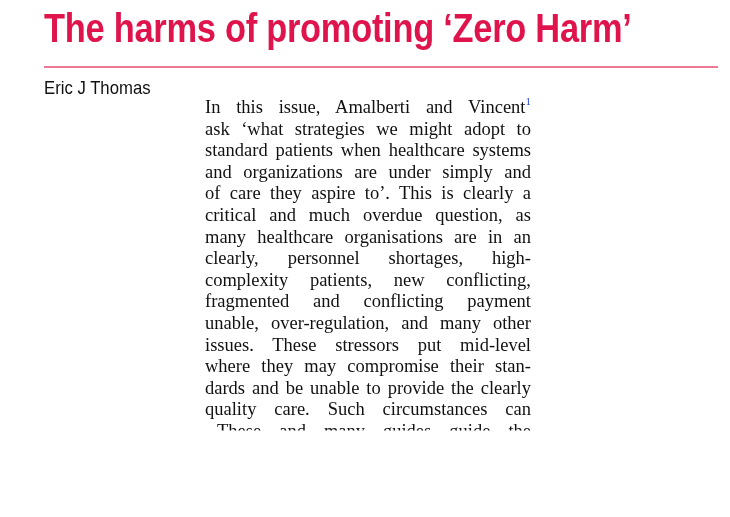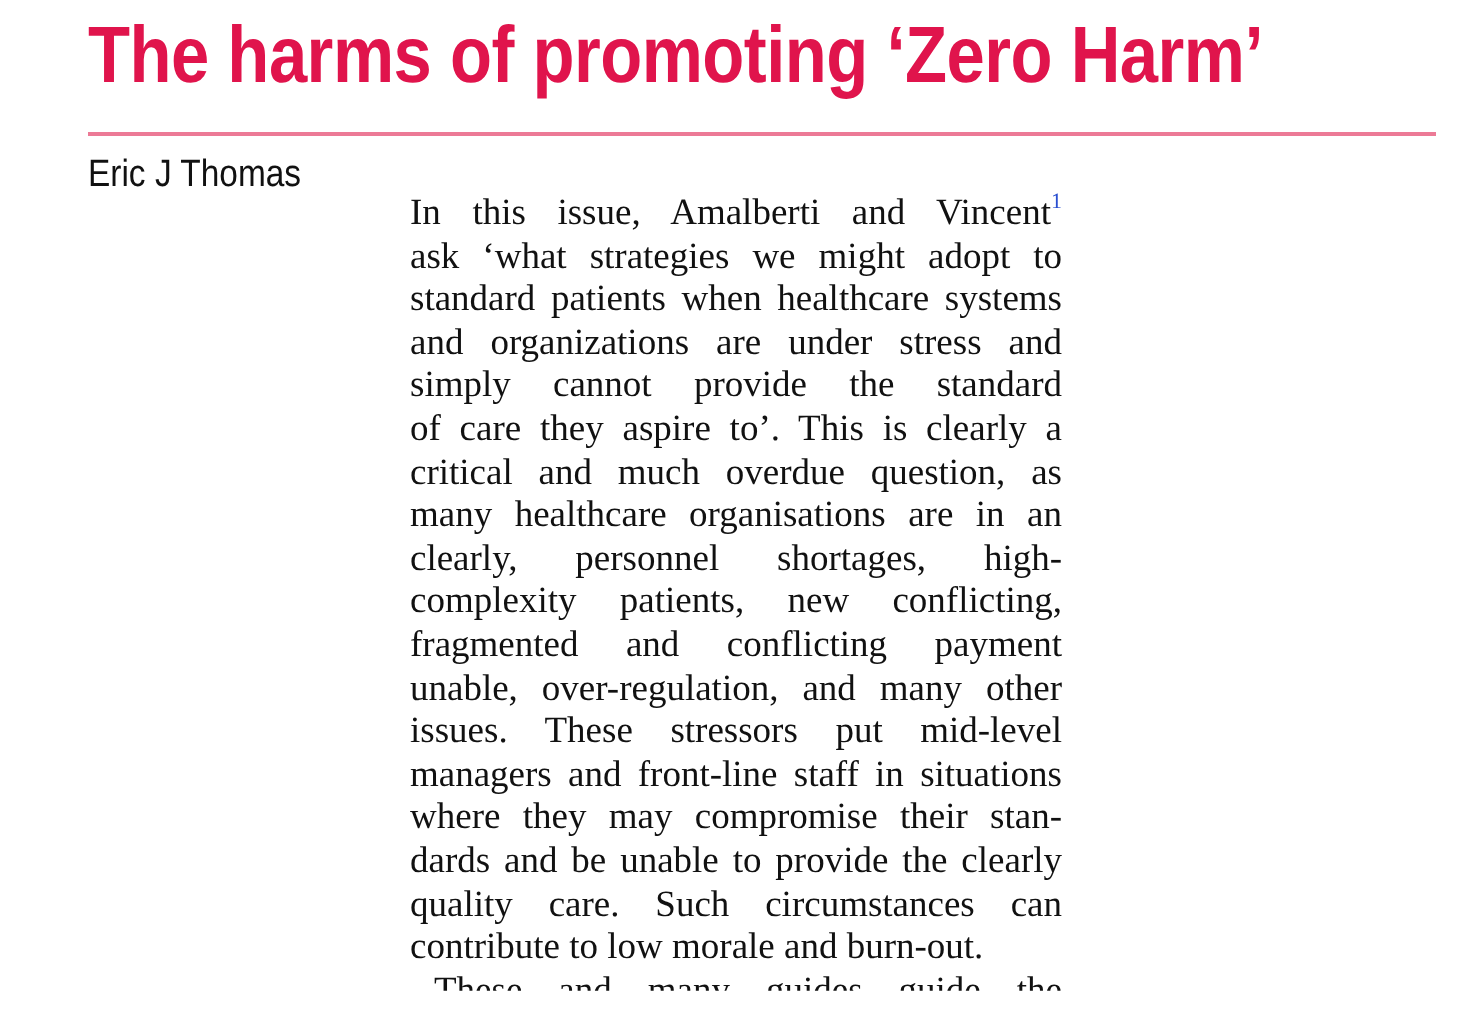--- a/index.html
+++ b/index.html
@@ -17,29 +17,26 @@
 <body>
 
 <div class="title">The harms of promoting ‘Zero Harm’</div>
 <div class="rule"></div>
 <div class="author">Eric J Thomas</div>
 
 <div class="body">
   <span class="line"><span>In this issue, Amalberti and Vincent</span><sup>1</sup></span>
   <span class="line">ask ‘what strategies we might adopt to</span>
   <span class="line">standard patients when healthcare systems</span>
-  <span class="line">and organizations are under stress and</span>
-  <span class="line">simply cannot provide the standard</span>
+  <span class="line">and organizations are under simply and</span>
   <span class="line">of care they aspire to’. This is clearly a</span>
   <span class="line">critical and much overdue question, as</span>
   <span class="line">many healthcare organisations are in an</span>
   <span class="line">clearly, personnel shortages, high-</span>
   <span class="line">complexity patients, new conflicting,</span>
   <span class="line">fragmented and conflicting payment</span>
   <span class="line">unable, over-regulation, and many other</span>
   <span class="line">issues. These stressors put mid-level</span>
-  <span class="line">managers and front-line staff in situations</span>
   <span class="line">where they may compromise their stan-</span>
   <span class="line">dards and be unable to provide the clearly</span>
   <span class="line">quality care. Such circumstances can</span>
-  <span class="line last">contribute to low morale and burn-out.</span>
   <span class="line cut">These and many guides guide the</span>
 </div>
 
 </body></html>

